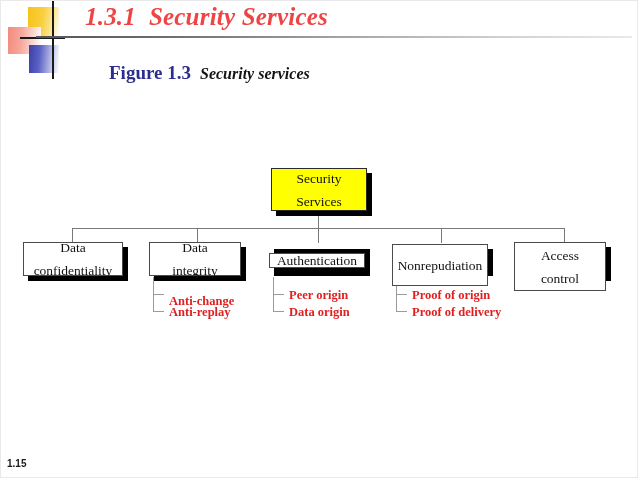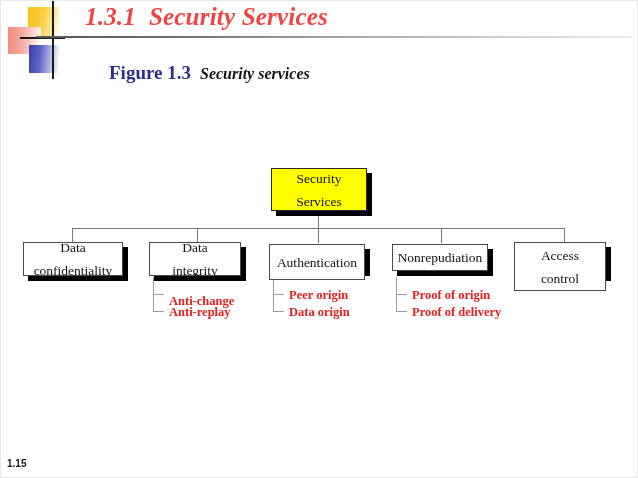--- a/index.html
+++ b/index.html
@@ -205,26 +205,26 @@
 confidentiality</span>
     </div>
 
     <div class="node-shadow" style="left:153px; top:246px; width:92px; height:34px;"></div>
     <div class="node" style="left:148px; top:241px; width:92px; height:34px;">
       <span class="node-label">Data
 integrity</span>
     </div>
 
     <div class="node-shadow" style="left:273px; top:248px; width:96px; height:27px;"></div>
-    <div class="node" style="left:268px; top:243px; width:96px; height:36px;text-align:center;">
+    <div class="node" style="left:268px; top:252px; width:96px; height:15px;text-align:center;">
       <span class="node-label">Authentication</span>
     </div>
 
     <div class="node-shadow" style="left:396px; top:248px; width:96px; height:27px;"></div>
-    <div class="node" style="left:391px; top:243px; width:96px; height:27px;">
+    <div class="node" style="left:391px; top:243px; width:96px; height:42px;">
       <span class="node-label">Nonrepudiation</span>
     </div>
 
     <div class="node-shadow" style="left:518px; top:246px; width:92px; height:34px;"></div>
     <div class="node" style="left:513px; top:241px; width:92px; height:49px;">
       <span class="node-label">Access
 control</span>
     </div>
 
     <div class="bracket-v" style="left:152px; top:276px; height:34px;"></div>

